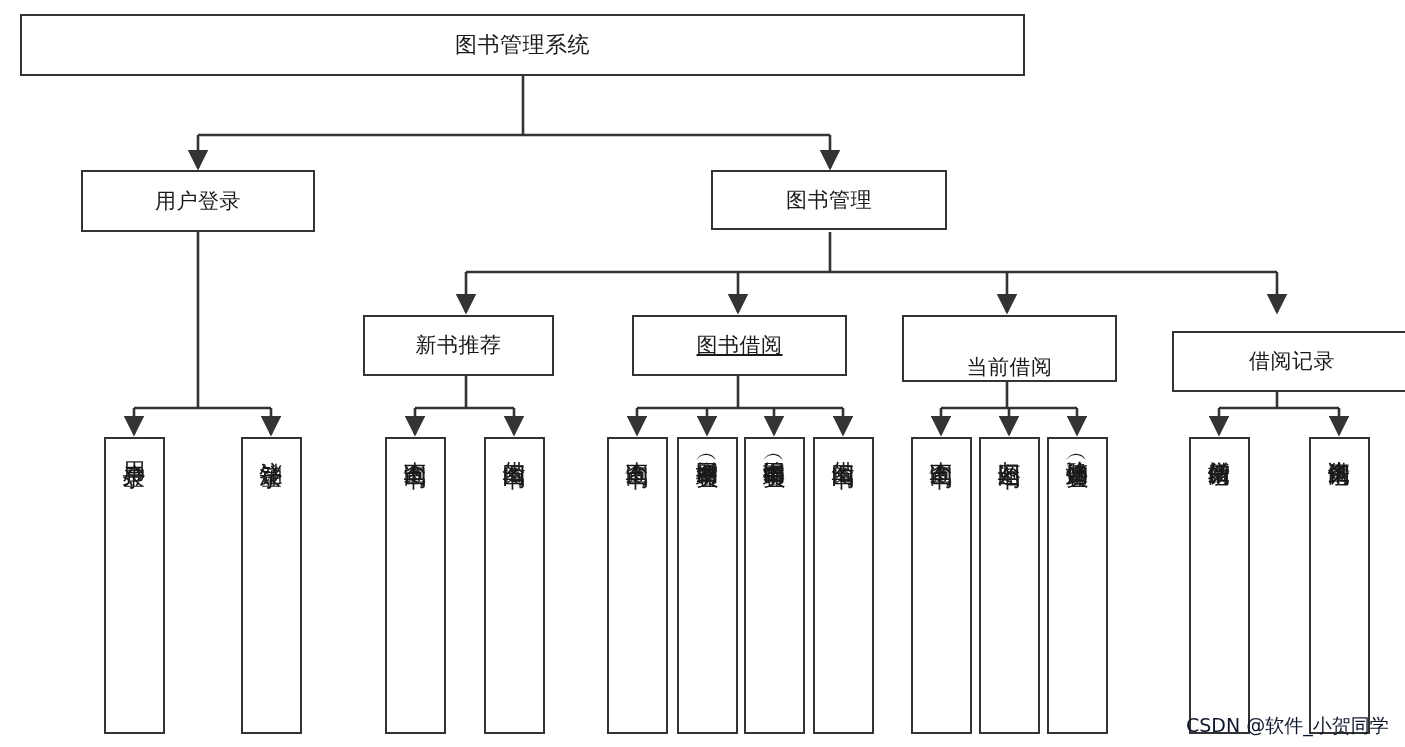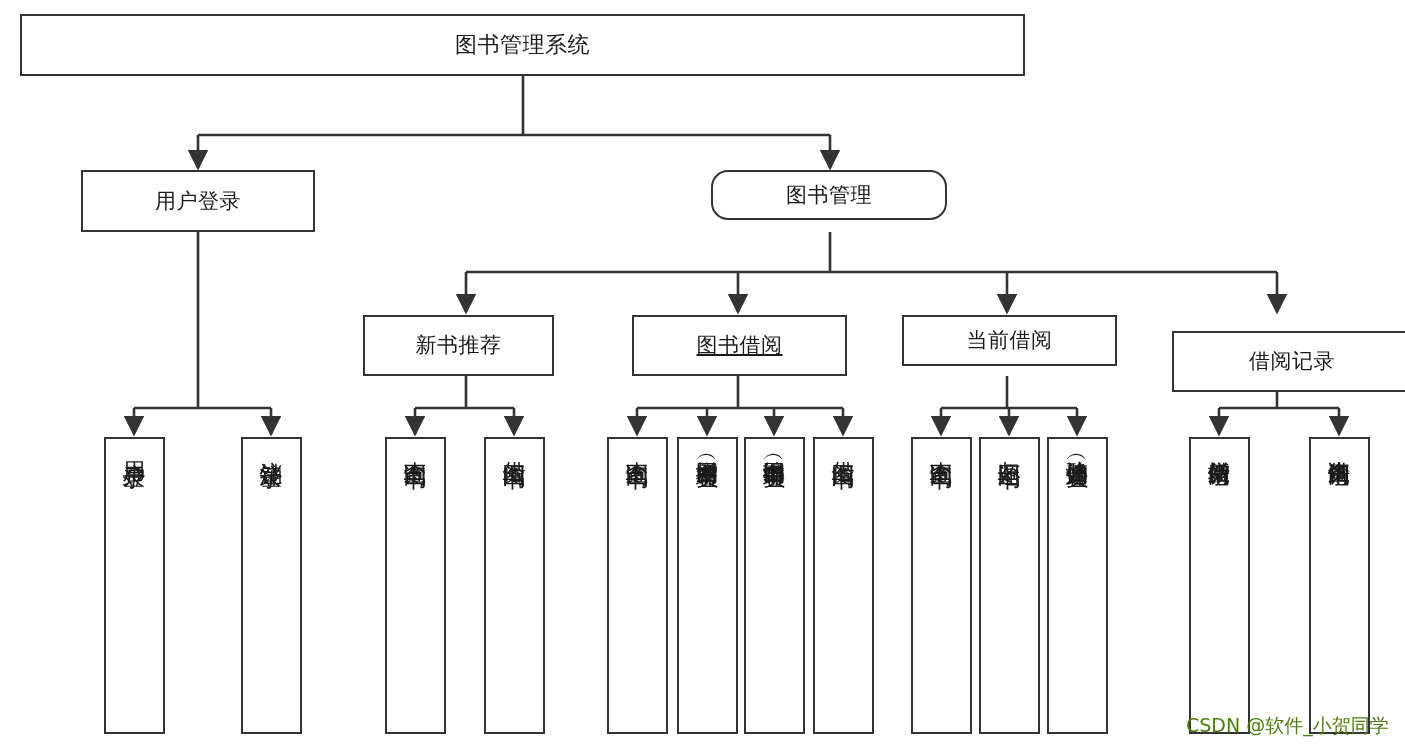--- a/index.html
+++ b/index.html
@@ -64,21 +64,21 @@
   }
   .node.v.tall .label {
     font-size: 22px;
     letter-spacing: 1px;
   }
   .watermark {
     position: absolute;
     left: 1186px;
     top: 713px;
     font-size: 19px;
-    color: #4d7c0f;
+    color: #0f172a;
     white-space: nowrap;
     z-index: 5;
     font-family: "DejaVu Sans", "Liberation Sans", sans-serif;
   }
 </style>
 </head>
 <body>
 
 <div id="canvas">
 
@@ -133,33 +133,33 @@
   </svg>
 
   <div class="node h root" style="left:20px; top:14px; width:1005px; height:62px;">
     <span class="label">图书管理系统</span>
   </div>
 
   <div class="node h" style="left:81px; top:170px; width:234px; height:62px;">
     <span class="label">用户登录</span>
   </div>
 
-  <div class="node h" style="left:711px; top:170px; width:236px; height:50px;border-radius:17px;">
+  <div class="node h" style="left:711px; top:170px; width:236px; height:60px;">
     <span class="label">图书管理</span>
   </div>
 
   <div class="node h" style="left:363px; top:315px; width:191px; height:61px;">
     <span class="label">新书推荐</span>
   </div>
 
   <div class="node h" style="left:632px; top:315px; width:215px; height:61px;text-decoration:underline;">
     <span class="label">图书借阅</span>
   </div>
 
-  <div class="node h" style="left:902px; top:315px; width:215px; height:51px;">
+  <div class="node h" style="left:902px; top:315px; width:215px; height:67px;align-items:flex-end;">
     <span class="label">当前借阅</span>
   </div>
 
   <div class="node h" style="left:1172px; top:331px; width:240px; height:61px;">
     <span class="label">借阅记录</span>
   </div>
 
   <div class="node v" style="left:104px; top:437px; width:61px; height:297px;">
     <span class="label">用户登录</span>
   </div>

